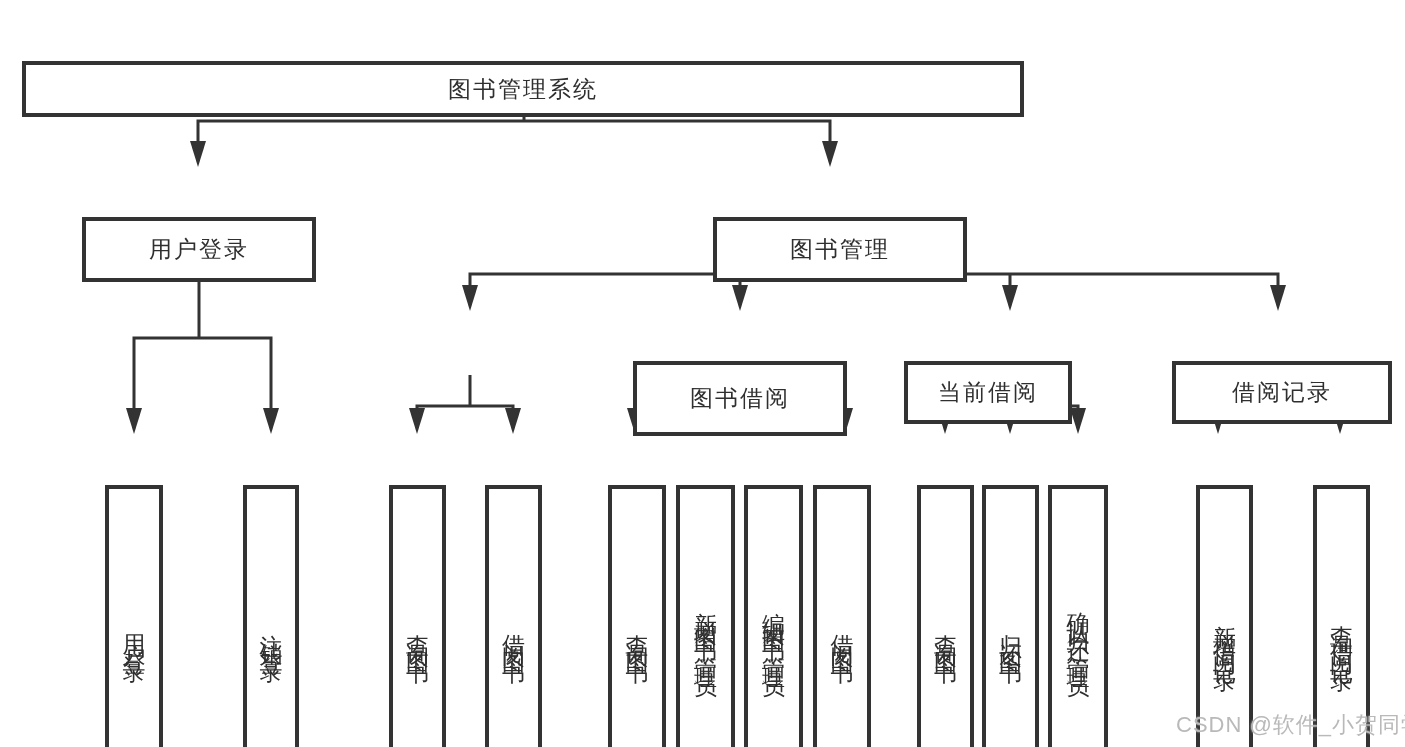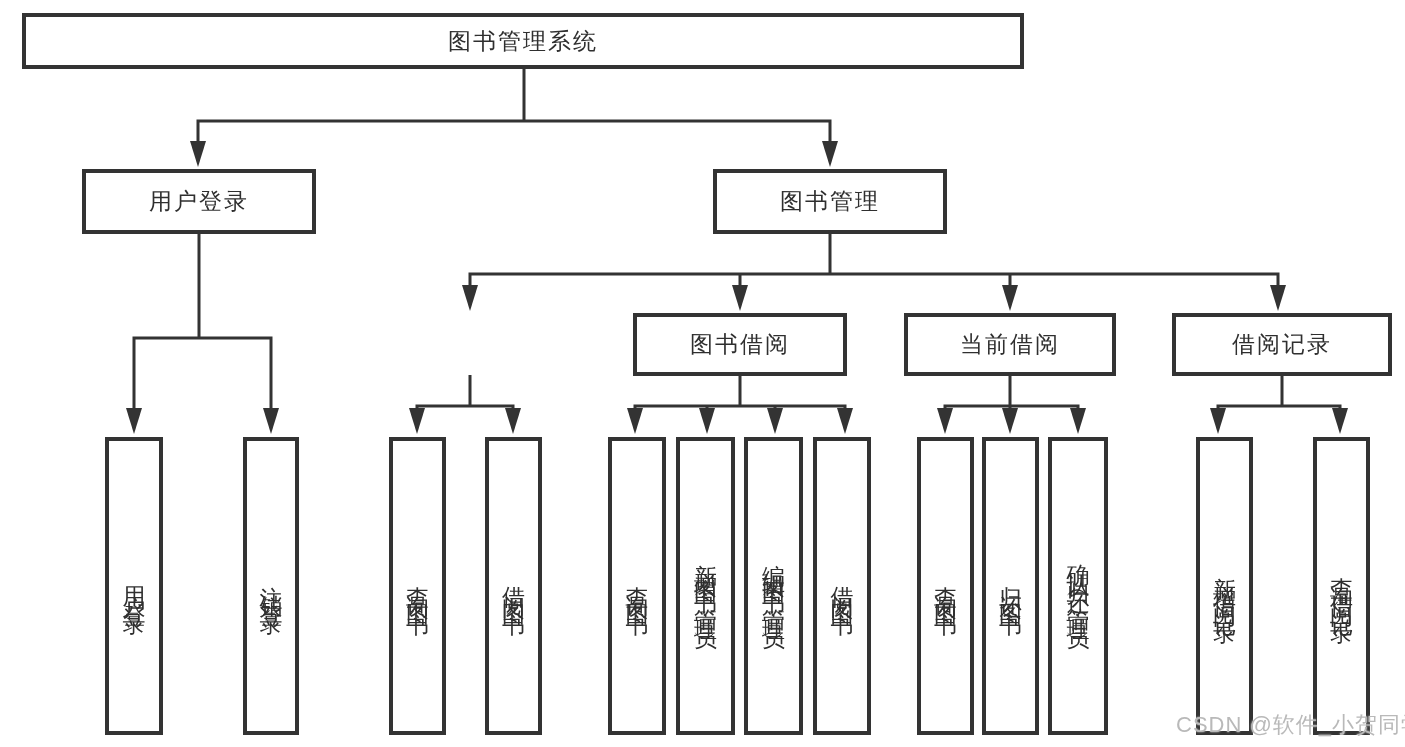--- a/index.html
+++ b/index.html
@@ -25,20 +25,21 @@
 
   .node {
     position: absolute;
     background: #ffffff;
     border: 4px solid #333333;
     display: flex;
     align-items: center;
     justify-content: center;
     color: #2f2f2f;
     z-index: 1;
+    margin-top: 48px;
   }
 
   .h-node {
     font-size: 23px;
     letter-spacing: 2px;
     white-space: nowrap;
   }
 
   .v-node {
     writing-mode: vertical-rl;
@@ -113,24 +114,24 @@
     <g>
       <path d="M1282,375 V406 M1216.5,406 H1341.5 M1218,406 V412 M1340,406 V412"></path>
       <polygon points="1218,434 1210,408 1226,408"></polygon>
       <polygon points="1340,434 1332,408 1348,408"></polygon>
     </g>
   </svg>
 
   <div class="node h-node" style="left:22px; top:13px; width:1002px; height:56px;">图书管理系统</div>
 
   <div class="node h-node" style="left:82px; top:169px; width:234px; height:65px;">用户登录</div>
-  <div class="node h-node" style="left:713px; top:169px; width:234px; height:65px;text-align:center;">图书管理</div>
+  <div class="node h-node" style="left:713px; top:169px; width:254px; height:65px;text-align:center;">图书管理</div>
 
-  <div class="node h-node" style="left:633px; top:313px; width:214px; height:63px;">图书借阅</div>
-  <div class="node h-node" style="left:904px; top:313px; width:212px; height:63px;">当前借阅</div>
+  <div class="node h-node" style="left:633px; top:313px; width:214px; height:75px;">图书借阅</div>
+  <div class="node h-node" style="left:904px; top:313px; width:168px; height:63px;">当前借阅</div>
   <div class="node h-node" style="left:1172px; top:313px; width:220px; height:63px;">借阅记录</div>
 
   <div class="node v-node" style="left:105px; width:58px;">用户登录</div>
   <div class="node v-node" style="left:243px; width:56px;">注销登录</div>
 
   <div class="node v-node" style="left:389px; width:57px;">查询图书</div>
   <div class="node v-node" style="left:485px; width:57px;">借阅图书</div>
 
   <div class="node v-node" style="left:608px; width:58px;">查询图书</div>
   <div class="node v-node" style="left:676px; width:59px;">新增图书（管理员）</div>

